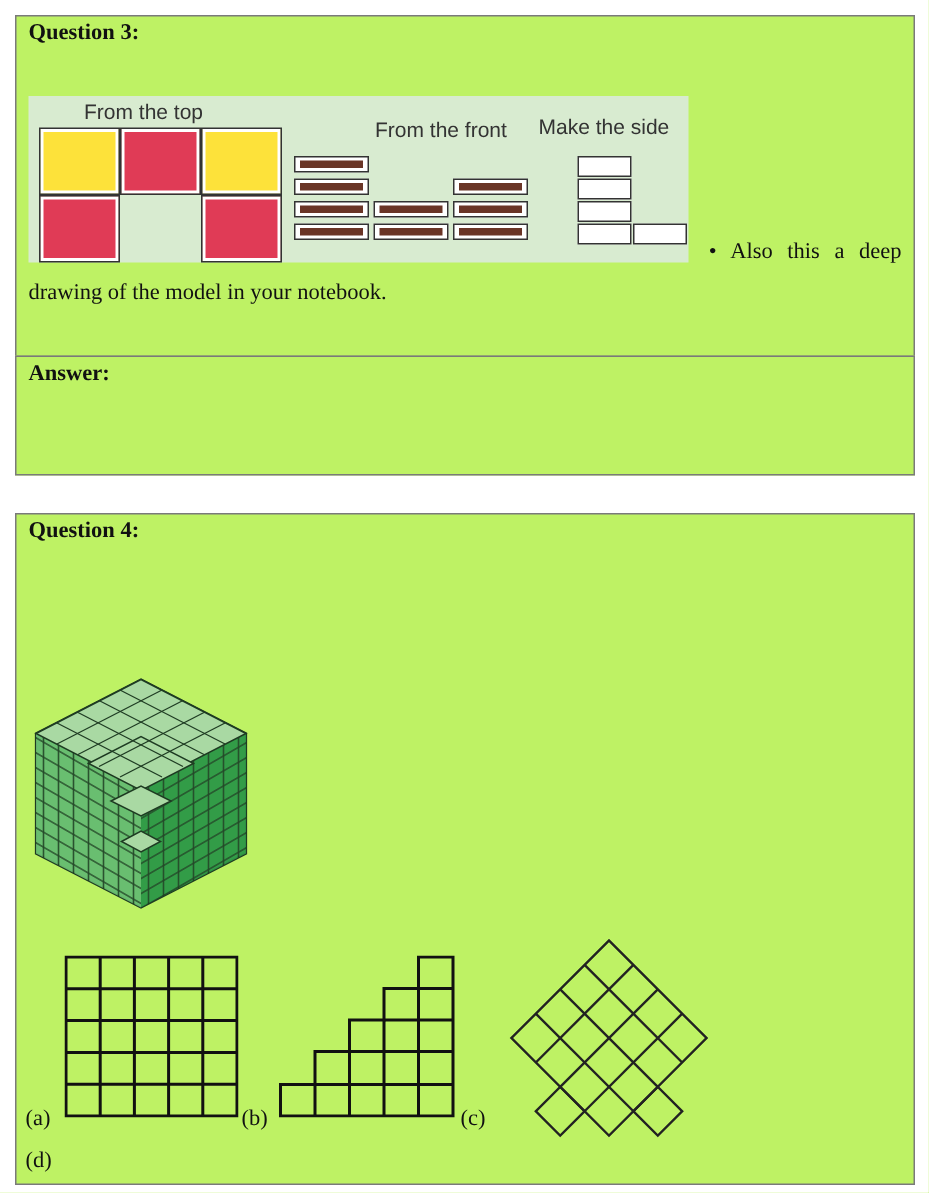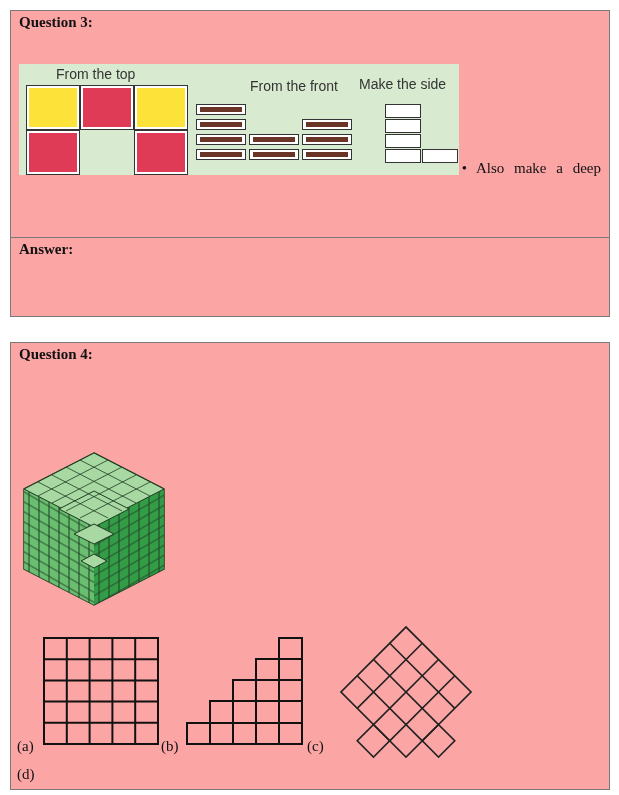--- a/index.html
+++ b/index.html
@@ -1,19 +1,19 @@
 <!DOCTYPE html>
 <html><head>
 <meta charset="utf-8">
 <style>
   * { box-sizing: border-box; margin: 0; padding: 0; }
   html, body { width: 619px; height: 795px; background: #ffffff; overflow: hidden; }
   body { font-family: "Liberation Serif", "DejaVu Serif", serif; color: #111; position: relative; }
 
-  .box { position: absolute; left: 10px; width: 600px; border: 1.5px solid #7a7a7a; background: #fca5a5; }
+  .box { position: absolute; left: 10px; width: 600px; border: 1.5px solid #7a7a7a; background: #bef264; }
   #q3 { top: 10px; height: 228px; }
   #ans3 { top: 237px; height: 80px; }
   #q4 { top: 342px; height: 448px; }
 
   .label { position: absolute; left: 8px; font-weight: bold; font-size: 15px; }
   .bold-text { position: absolute; left: 8px; right: 8px; font-weight: bold; font-size: 15px; line-height: 29px; text-align: justify; }
   .plain { position: absolute; left: 8px; font-size: 15px; }
 
   
   #mb-figure { position: absolute; left: 8px; top: 53px; width: 440px; height: 111px; background: #d8ebd0; }
@@ -86,21 +86,22 @@
 
     <div>
       <div class="side-box" style="left:366px;top:40px"></div>
       <div class="side-box" style="left:366px;top:55px"></div>
       <div class="side-box" style="left:366px;top:70px"></div>
       <div class="side-box" style="left:366px;top:85px"></div>
       <div class="side-box" style="left:403px;top:85px"></div>
     </div>
   </div>
 
-  <div class="also-text">• Also make a deep</div>
+  <div class="also-text">• Also this a deep</div>
+  <div class="cont-text">drawing of the model in your notebook.</div>
 </div>
 
 <div id="ans3" class="box">
   <div class="label" style="top:3px">Answer:</div>
 </div>
 
 <div id="q4" class="box">
   <div class="label" style="top:3px">Question 4:</div>
 
   <svg id="cube-model" viewBox="0 0 150 160">

